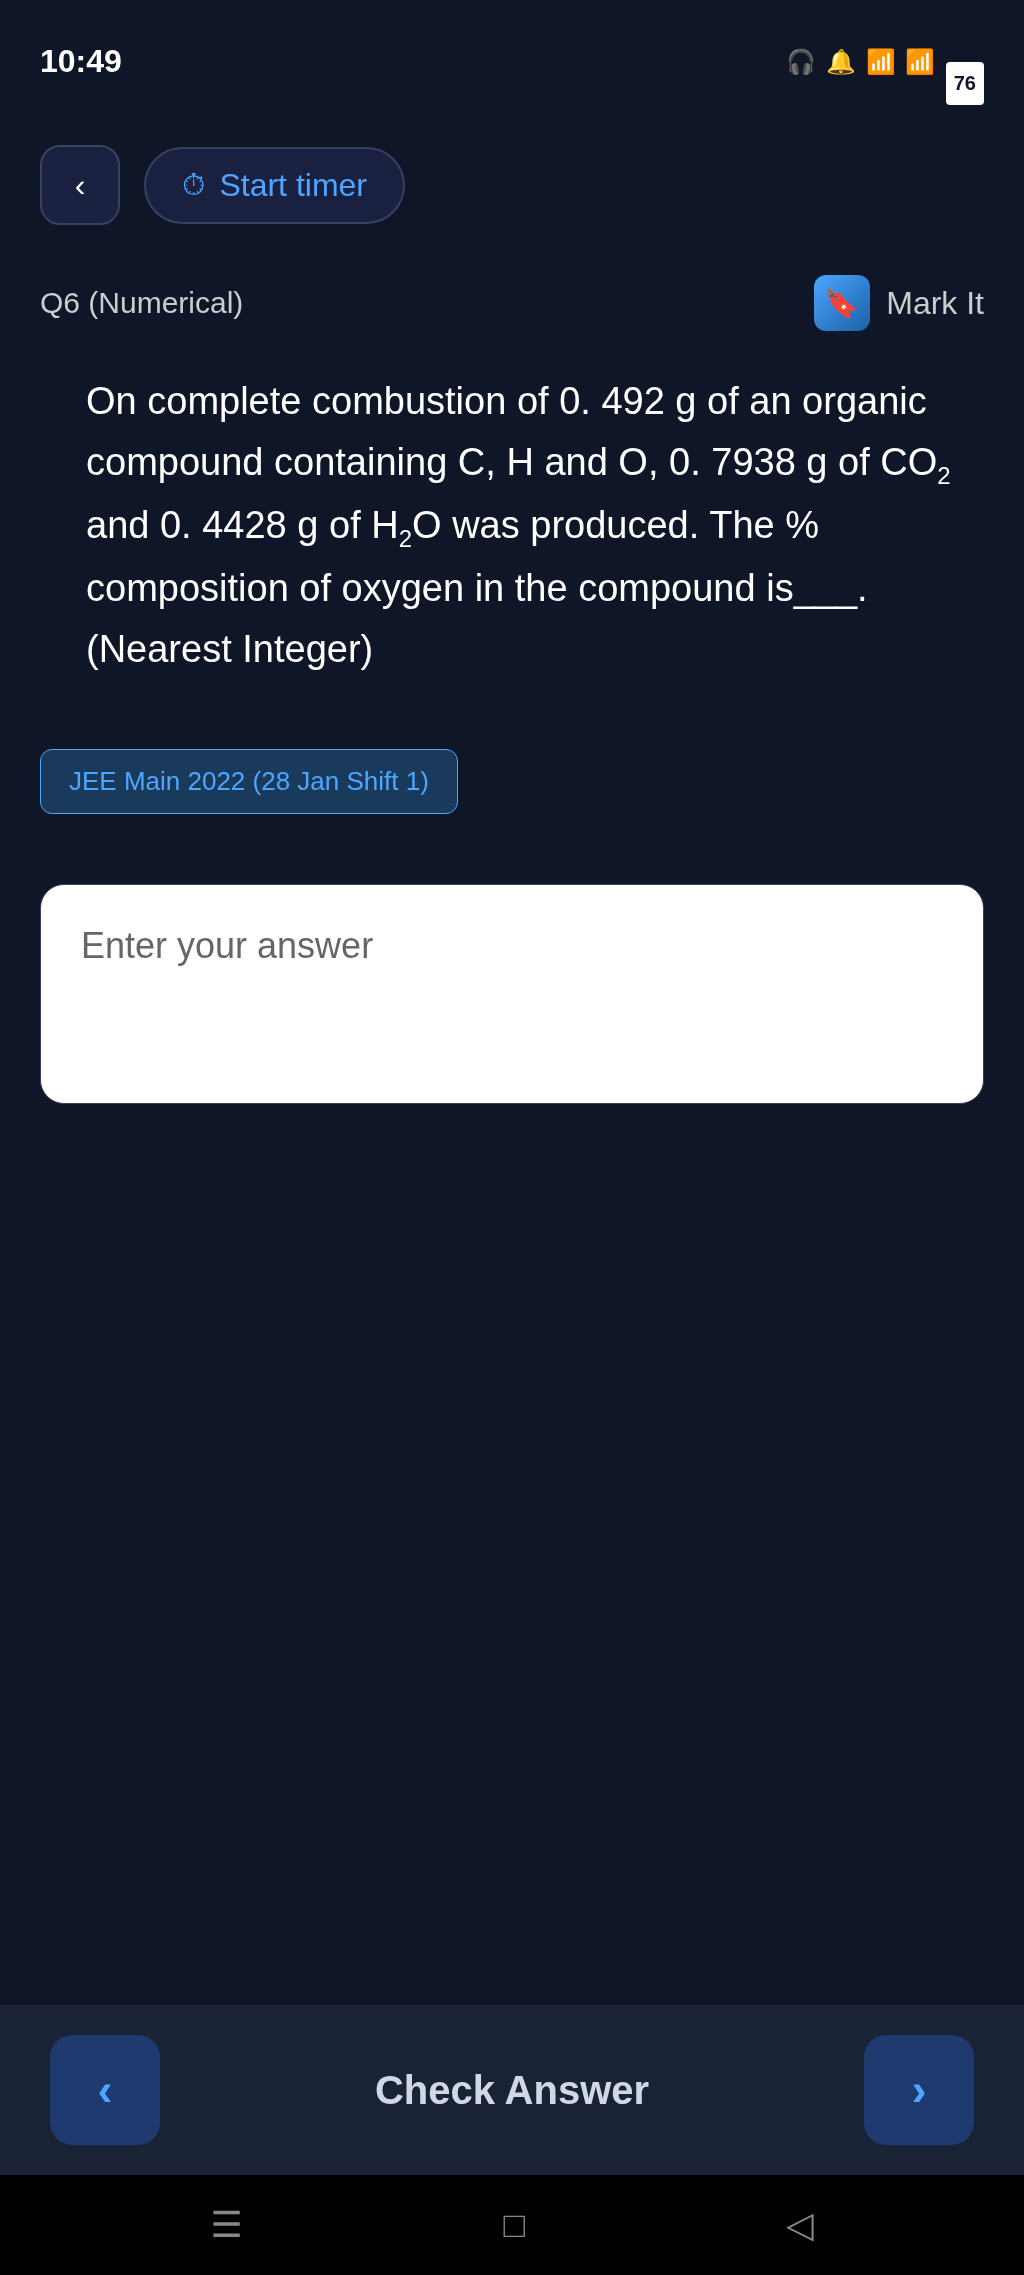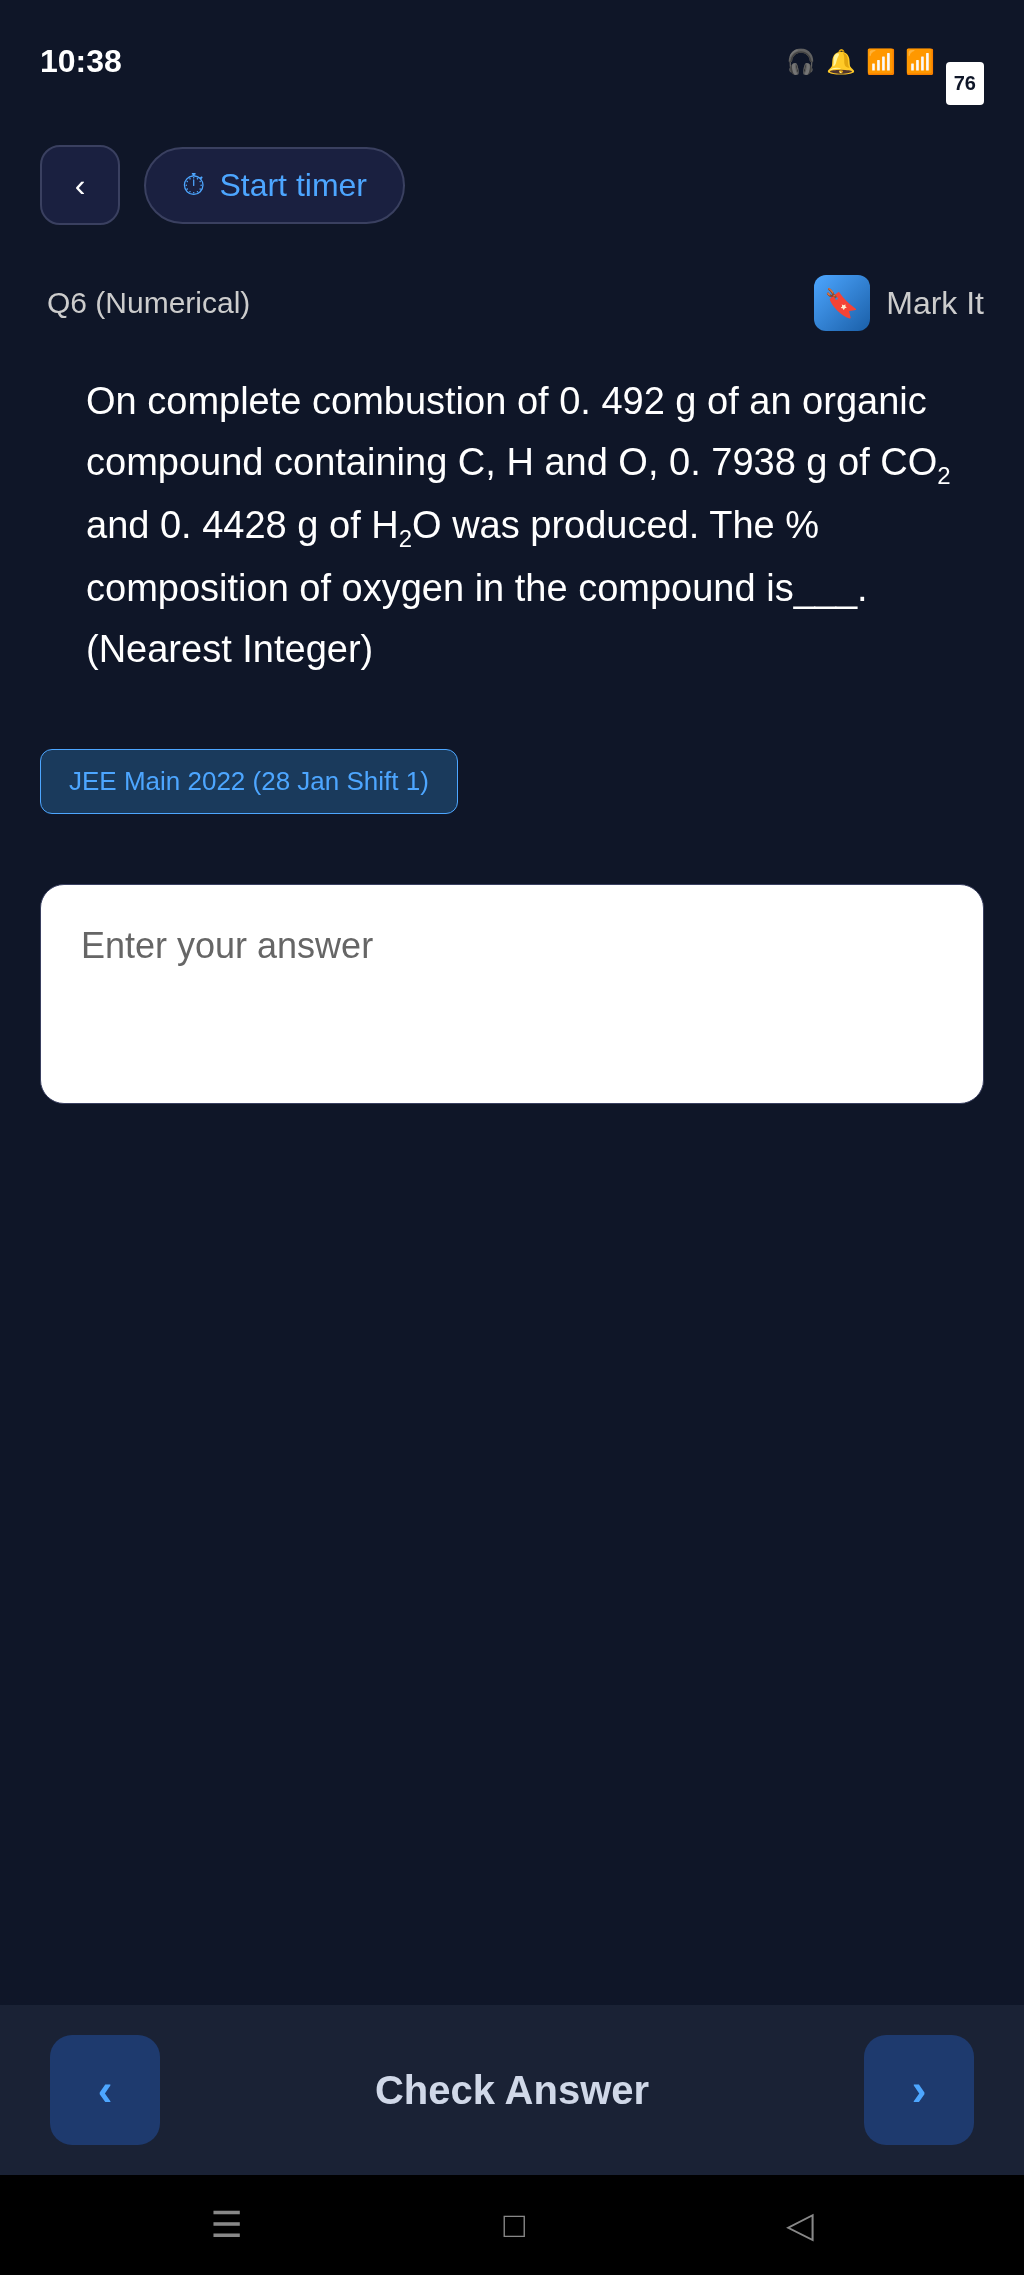--- a/index.html
+++ b/index.html
@@ -106,21 +106,20 @@
       font-size: 32px;
       font-weight: 500;
     }
 
     
     .question-header {
       display: flex;
       justify-content: space-between;
       align-items: center;
       padding: 20px 40px 30px 40px;
-      margin-left: 7px;
     }
 
     .question-label {
       color: #cccccc;
       font-size: 30px;
     }
 
     .mark-it-btn {
       display: flex;
       align-items: center;
@@ -253,21 +252,21 @@
 
     .sys-nav-icon {
       color: #888888;
       font-size: 36px;
     }
   </style>
 </head>
 <body>
 
 <div class="status-bar">
-  <span class="status-time">10:38</span>
+  <span class="status-time">10:49</span>
   <div class="status-icons">
     <span class="status-icon">🎧</span>
     <span class="status-icon">🔔</span>
     <span class="status-icon">📶</span>
     <span class="status-icon">📶</span>
     <span class="battery-badge">76</span>
   </div>
 </div>
 
 <div class="header">

